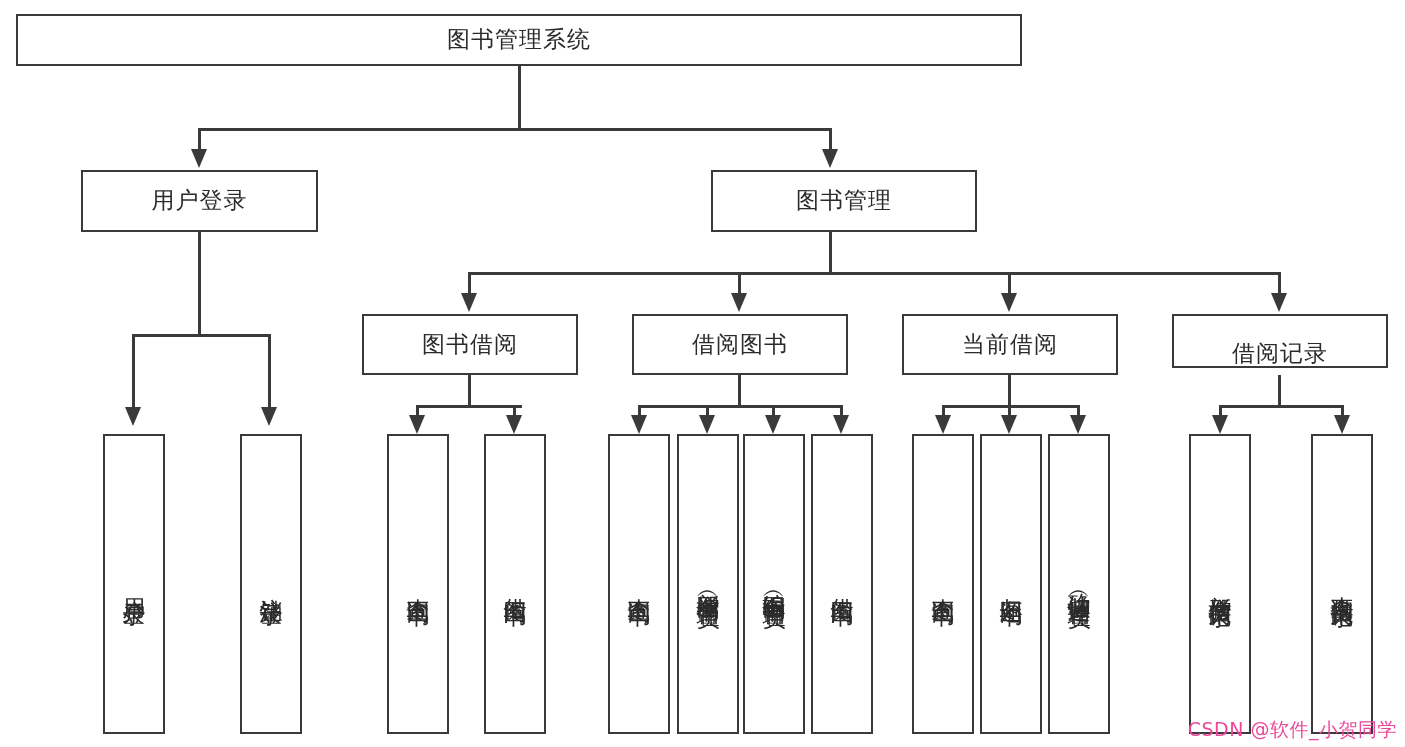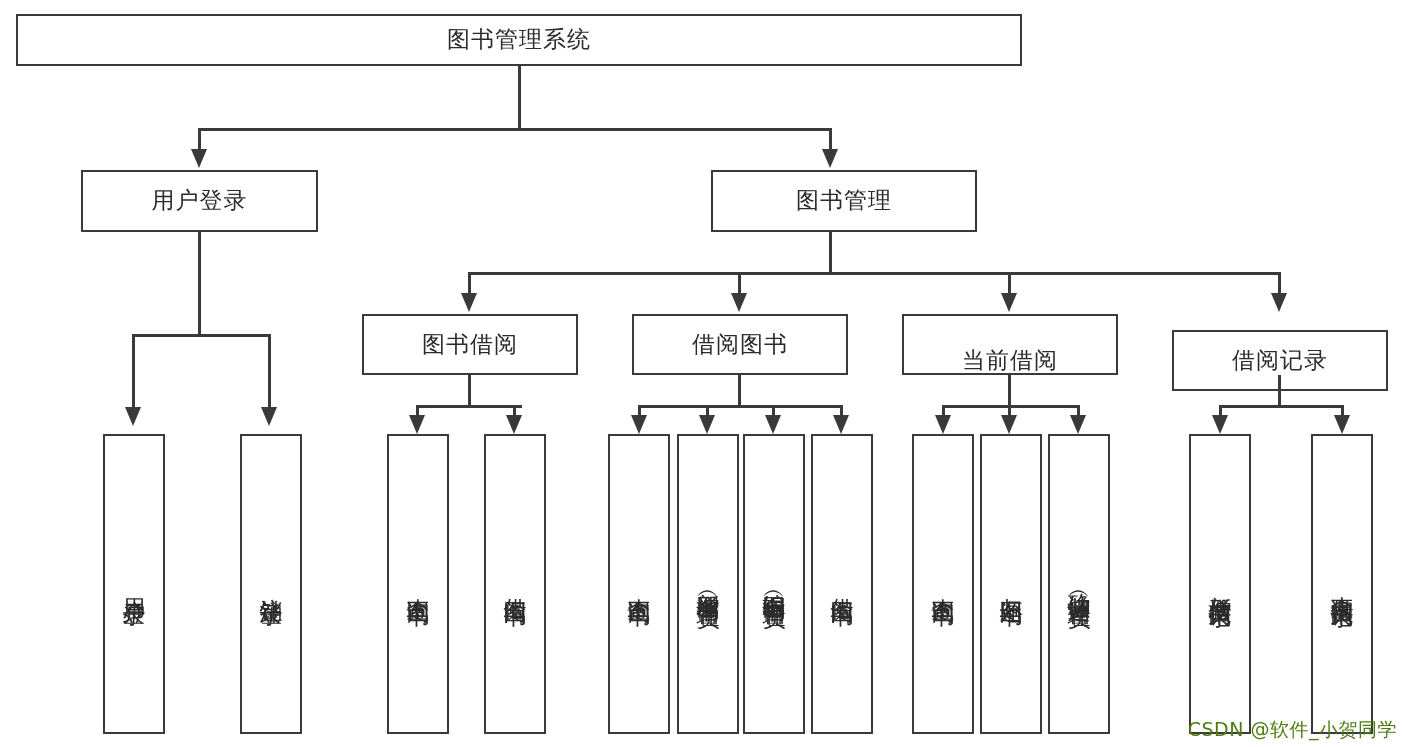--- a/index.html
+++ b/index.html
@@ -66,21 +66,21 @@
     border-left: 8px solid transparent;
     border-right: 8px solid transparent;
     border-top: 19px solid #3a3a3a;
   }
   
   #watermark {
     position: absolute;
     right: 8px;
     bottom: 4px;
     font-size: 19px;
-    color: #4d7c0f;
+    color: #ec4899;
     white-space: nowrap;
     letter-spacing: 0.5px;
   }
 </style>
 </head>
 <body>
 
 <div id="canvas">
 
   <div class="node horiz" style="left:16px; top:14px; width:1006px; height:52px;">
@@ -124,24 +124,24 @@
 
   <div class="vline" style="left:1278px; top:272px; width:3px; height:23px;"></div>
   <div class="arrow" style="left:1271px; top:293px;"></div>
 
   <div class="node horiz" style="left:362px; top:314px; width:216px; height:61px;">
     <span>图书借阅</span>
   </div>
   <div class="node horiz" style="left:632px; top:314px; width:216px; height:61px;">
     <span>借阅图书</span>
   </div>
-  <div class="node horiz" style="left:902px; top:314px; width:216px; height:61px;align-items:flex-end;">
+  <div class="node horiz" style="left:902px; top:314px; width:216px; height:61px;">
     <span>当前借阅</span>
   </div>
-  <div class="node horiz" style="left:1172px; top:330px; width:216px; height:61px;">
+  <div class="node horiz" style="left:1172px; top:314px; width:216px; height:54px;align-items:flex-end;">
     <span>借阅记录</span>
   </div>
 
   <div class="vline" style="left:468px; top:375px; width:3px; height:33px;"></div>
   <div class="hline" style="left:416px; top:405px; width:106px; height:3px;"></div>
   <div class="vline" style="left:416px; top:405px; width:3px; height:17px;"></div>
   <div class="arrow" style="left:409px; top:415px;"></div>
   <div class="vline" style="left:513px; top:405px; width:3px; height:17px;"></div>
   <div class="arrow" style="left:506px; top:415px;"></div>
 

